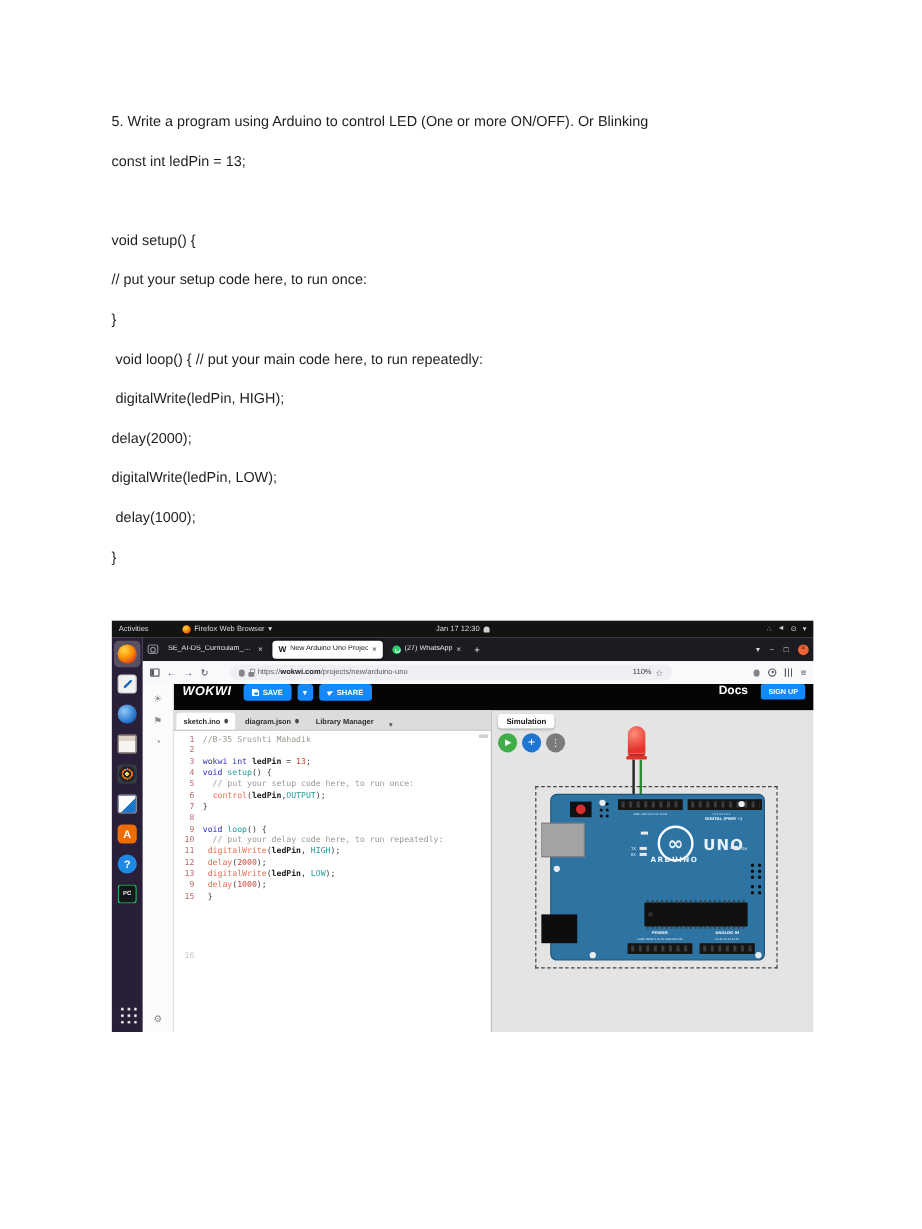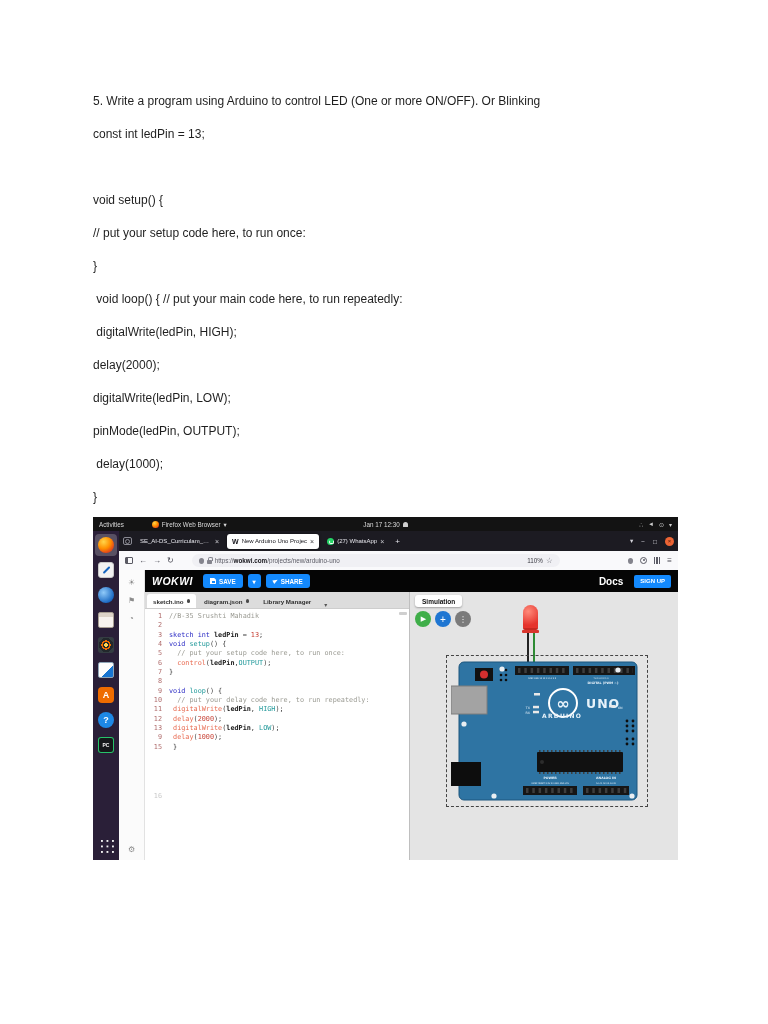--- a/index.html
+++ b/index.html
@@ -91,21 +91,21 @@
          background:linear-gradient(90deg, #5a5a64 0 1.2px, transparent 1.2px 2.4px, #5a5a64 2.4px 3.6px, transparent 3.6px 4.8px, #5a5a64 4.8px 6px); }
 
   
   .main-row { flex:1; display:flex; min-height:0; }
   .strip { width:26px; background:#fbfbfb; border-right:1px solid #e2e2e2; display:flex; flex-direction:column;
            align-items:center; padding:8px 0 6px; gap:9px; color:#8b8b8b; font-size:8px; flex:none; }
   .strip .bottomgear { margin-top:auto; }
   .main { flex:1; display:flex; flex-direction:column; min-width:0; }
 
   
-  .wokwibar { height:22px; background:#050505; display:flex; align-items:center; gap:5px; padding:0 7px; }
+  .wokwibar { height:22px; background:#050505; display:flex; align-items:flex-start; gap:5px; padding:0 7px; }
   .wlogo { color:#fff; font-weight:bold; font-style:italic; font-size:10.5px; letter-spacing:.5px; margin-right:5px; }
   .wbtn { background:#1389fd; color:#fff; font-size:6.3px; font-weight:bold; height:14px; border-radius:3px;
           display:flex; align-items:center; gap:3px; padding:0 7px; }
   .wbtn.caret { width:13px; padding:0; justify-content:center; }
   .floppy { width:6px; height:6px; background:#fff; clip-path:polygon(0 0,70% 0,100% 30%,100% 100%,0 100%); position:relative; }
   .floppy::after { content:""; position:absolute; left:1.5px; bottom:0.6px; width:3px; height:2.4px; background:#1389fd; }
   .sharearrow { width:0; height:0; border-style:solid; border-width:2.8px 0 2.8px 5.5px;
                 border-color:transparent transparent transparent #fff; transform:rotate(-28deg); }
   .docs { margin-left:auto; color:#fff; font-weight:bold; font-size:10px; }
   .signup { background:#1389fd; color:#fff; font-size:6px; font-weight:bold; height:13px; padding:0 6px;
@@ -162,21 +162,20 @@
     <p>5. Write a program using Arduino to control LED (One or more ON/OFF). Or Blinking</p>
     <p>const int ledPin = 13;</p>
     <p></p>
     <p>void setup() {</p>
     <p>// put your setup code here, to run once:</p>
     <p>}</p>
     <p> void loop() { // put your main code here, to run repeatedly:</p>
     <p> digitalWrite(ledPin, HIGH);</p>
     <p>delay(2000);</p>
     <p>digitalWrite(ledPin, LOW);</p>
-    <p>pinMode(ledPin, OUTPUT);</p>
     <p> delay(1000);</p>
     <p>}</p>
   </div>
 
   <div class="shot">
 
     <div class="topbar">
       <div class="tb-left">
         <span>Activities</span>
         <span class="appmenu">
@@ -318,21 +317,21 @@
                     <span class="dirty-dot"></span>
                   </span>
                   <span class="edtab">
                     <span>Library Manager</span>
                   </span>
                   <span class="edcaret">▾</span>
                 </div>
                 <div class="codewrap">
                     <div class="cl"><span class="g">1</span><span class="t"><span class="tk-cm">//B-35 Srushti Mahadik</span></span></div>
                     <div class="cl"><span class="g">2</span><span class="t"></span></div>
-                    <div class="cl"><span class="g">3</span><span class="t"><span class="tk-kw">sketch int </span><span class="tk-var">ledPin</span><span class="tk-pl"> = </span><span class="tk-num">13</span><span class="tk-pl">;</span></span></div>
+                    <div class="cl"><span class="g">3</span><span class="t"><span class="tk-kw">wokwi int </span><span class="tk-var">ledPin</span><span class="tk-pl"> = </span><span class="tk-num">13</span><span class="tk-pl">;</span></span></div>
                     <div class="cl"><span class="g">4</span><span class="t"><span class="tk-kw">void </span><span class="tk-fn">setup</span><span class="tk-pl">() {</span></span></div>
                     <div class="cl"><span class="g">5</span><span class="t"><span class="tk-cm">  // put your setup code here, to run once:</span></span></div>
                     <div class="cl"><span class="g">6</span><span class="t"><span class="tk-pl">  </span><span class="tk-call">control</span><span class="tk-pl">(</span><span class="tk-var">ledPin</span><span class="tk-pl">,</span><span class="tk-cst">OUTPUT</span><span class="tk-pl">);</span></span></div>
                     <div class="cl"><span class="g">7</span><span class="t"><span class="tk-pl">}</span></span></div>
                     <div class="cl"><span class="g">8</span><span class="t"></span></div>
                     <div class="cl"><span class="g">9</span><span class="t"><span class="tk-kw">void </span><span class="tk-fn">loop</span><span class="tk-pl">() {</span></span></div>
                     <div class="cl"><span class="g">10</span><span class="t"><span class="tk-cm">  // put your delay code here, to run repeatedly:</span></span></div>
                     <div class="cl"><span class="g">11</span><span class="t"><span class="tk-pl"> </span><span class="tk-call">digitalWrite</span><span class="tk-pl">(</span><span class="tk-var">ledPin</span><span class="tk-pl">, </span><span class="tk-cst">HIGH</span><span class="tk-pl">);</span></span></div>
                     <div class="cl"><span class="g">12</span><span class="t"><span class="tk-pl"> </span><span class="tk-call">delay</span><span class="tk-pl">(</span><span class="tk-num">2000</span><span class="tk-pl">);</span></span></div>
                     <div class="cl"><span class="g">13</span><span class="t"><span class="tk-pl"> </span><span class="tk-call">digitalWrite</span><span class="tk-pl">(</span><span class="tk-var">ledPin</span><span class="tk-pl">, </span><span class="tk-cst">LOW</span><span class="tk-pl">);</span></span></div>

